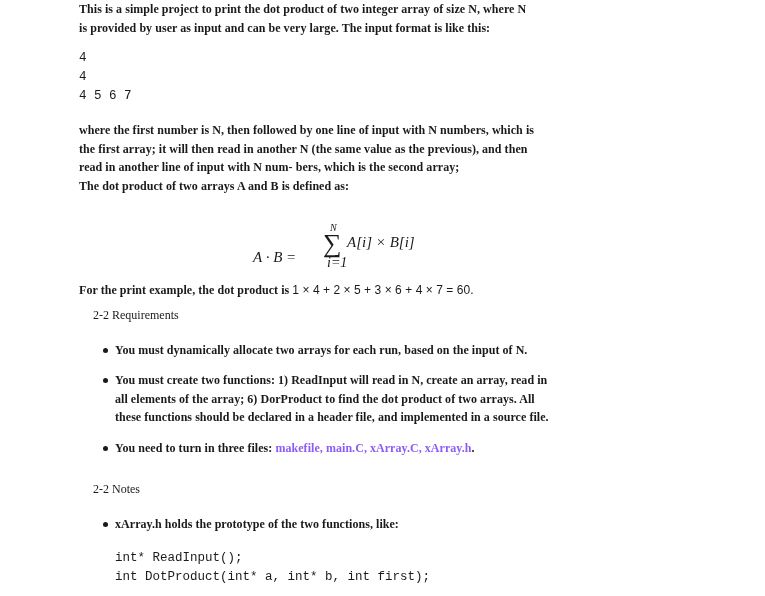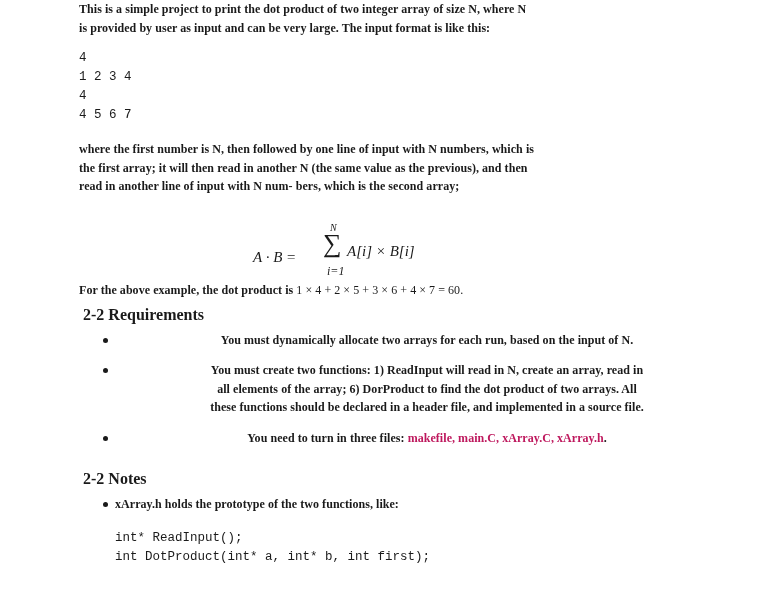--- a/index.html
+++ b/index.html
@@ -12,78 +12,78 @@
   .para {
     font-family: "Liberation Serif", serif;
     font-weight: bold; font-size: 12px; line-height: 18.5px;
     margin: 0; letter-spacing: 0.05px;
   }
   .code {
     font-family: "Liberation Mono", monospace; font-size: 12.5px; line-height: 19px;
     white-space: pre; margin: 0;
   }
   .h2 {
-    font-family: "Liberation Serif", serif; font-weight: bold; font-size: 16px;
-    margin: 4px; line-height: 24px;
+    font-family: "Liberation Serif", serif; font-weight: normal; font-size: 12px;
+    margin: 14px; line-height: 24px;
   }
-  .math { font-family: Liberation Serif, serif; font-weight: normal; }
+  .math { font-family: Liberation Sans, sans-serif; font-weight: normal; }
   .it { font-style: italic; }
   .formula {
     position: absolute; left: 253px; top: 222px; width: 250px; height: 46px;
     font-family: "Liberation Serif", serif; font-size: 15px;
   }
   .sigma { position: absolute; left: 70px; top: 9px; font-size: 26px; line-height: 26px; }
   .sup { position: absolute; left: 77px; top: 0px; font-size: 10px; font-style: italic; }
-  .sub { position: absolute; left: 74px; top: 42px; font-size: 12px; }
+  .sub { position: absolute; left: 74px; top: 33px; font-size: 14px; }
   .lhs { position: absolute; left: 0; top: 27px; }
-  .rhs { position: absolute; left: 94px; top: 21px; }
+  .rhs { position: absolute; left: 94px; top: 12px; }
   ul { margin: 0; padding: 0; list-style: none; }
   li { position: relative; padding-left: 36px; }
   li .bullet {
     position: absolute; left: 24px; top: 7px; width: 5px; height: 5px; border-radius: 50%;
     background: #1a1a1a;
   }
-  .red { color: #be185d; }
+  .red { color: #8b5cf6; }
 </style>
 </head>
 <body>
 
 <div class="page">
   <p class="para">This is a simple project to print the dot product of two integer array of size N, where N</p>
   <p class="para">is provided by user as input and can be very large. The input format is like this:</p>
 
   <div style="margin-top:12px;">
     <p class="code">4</p>
-    <p class="code">1 2 3 4</p>
     <p class="code">4</p>
     <p class="code">4 5 6 7</p>
   </div>
 
   <div style="margin-top:15px;">
     <p class="para">where the first number is N, then followed by one line of input with N numbers, which is</p>
     <p class="para">the first array; it will then read in another N (the same value as the previous), and then</p>
     <p class="para">read in another line of input with N num- bers, which is the second array;</p>
+    <p class="para">The dot product of two arrays A and B is defined as:</p>
   </div>
 </div>
 
 <div class="formula">
   <span class="lhs it">A · B =</span>
   <span class="sup">N</span>
   <span class="sigma">∑</span>
   <span class="sub it">i=1</span>
   <span class="rhs it">A[i] × B[i]</span>
 </div>
 
 <div class="page" style="top:281px;">
   <p class="para">
-    <span>For the above example, the dot product is </span><span class="math">1 × 4 + 2 × 5 + 3 × 6 + 4 × 7 = 60.</span>
+    <span>For the print example, the dot product is </span><span class="math">1 × 4 + 2 × 5 + 3 × 6 + 4 × 7 = 60.</span>
   </p>
   <h2 class="h2" style="margin-top:3px;">2-2 Requirements</h2>
 
-  <ul style="margin-top:4px;text-align:center;">
+  <ul style="margin-top:4px;">
     <li>
       <span class="bullet"></span>
       <p class="para">You must dynamically allocate two arrays for each run, based on the input of N.</p>
     </li>
     <li style="margin-top:12px;">
       <span class="bullet"></span>
       <p class="para">You must create two functions: 1) ReadInput will read in N, create an array, read in</p>
       <p class="para">all elements of the array; 6) DorProduct to find the dot product of two arrays. All</p>
       <p class="para">these functions should be declared in a header file, and implemented in a source file.</p>
     </li>

